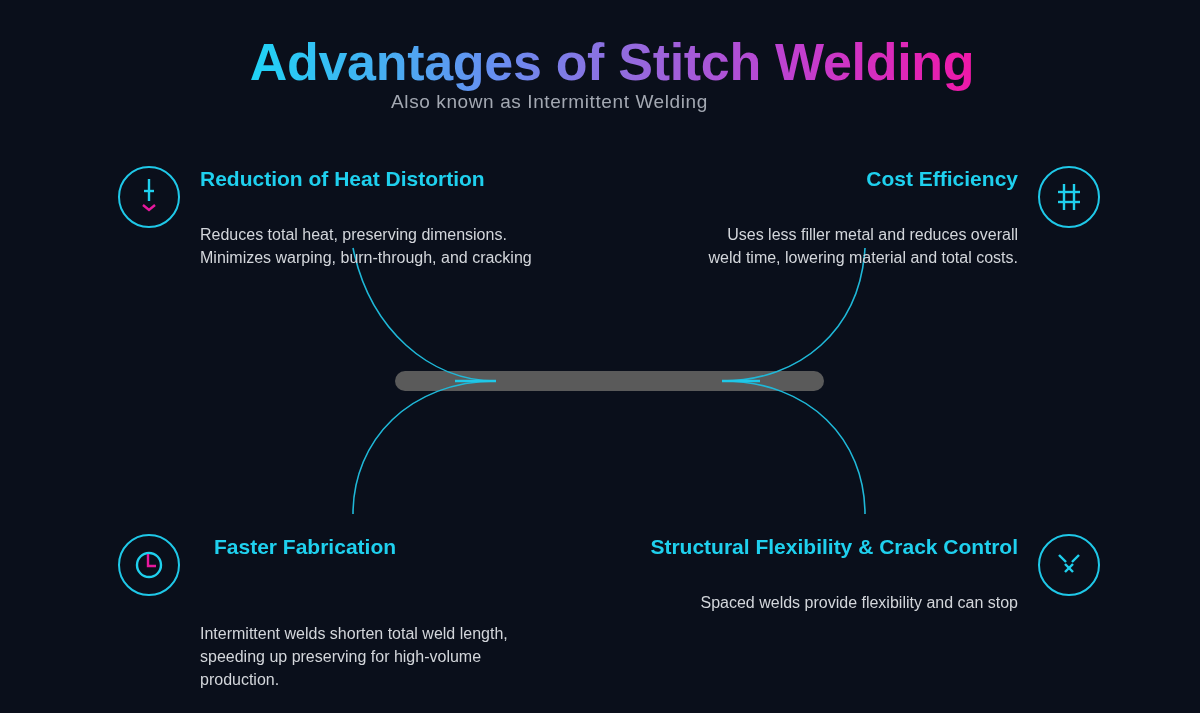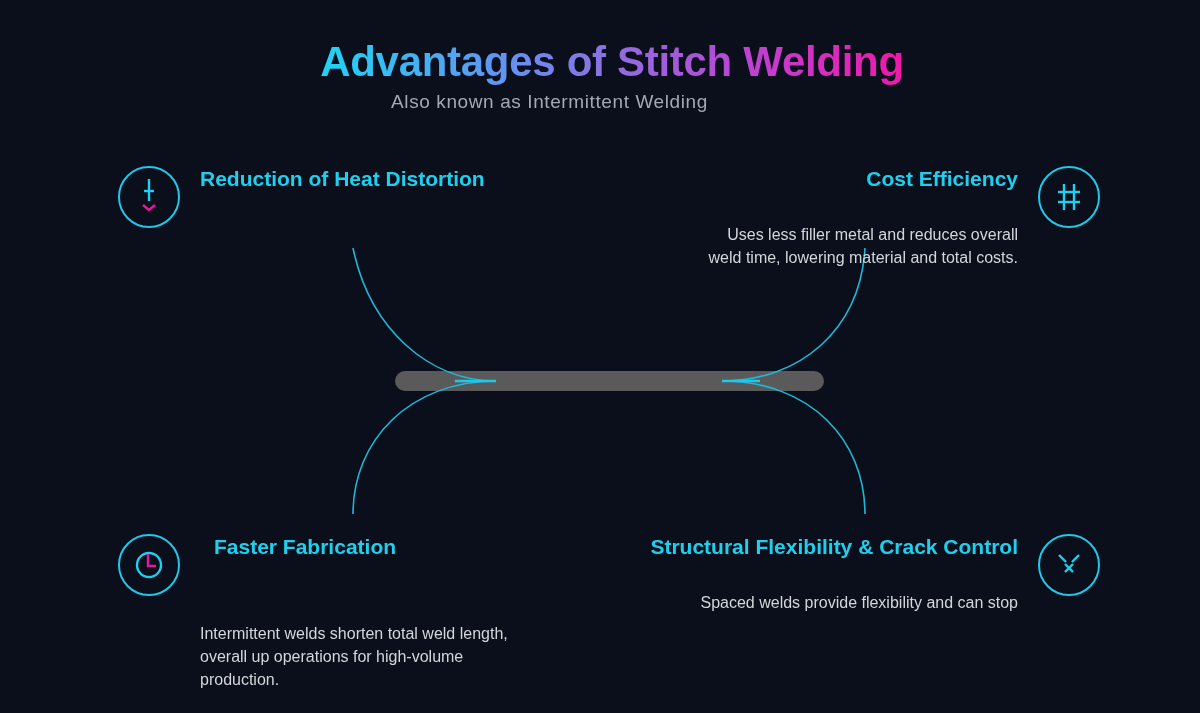--- a/index.html
+++ b/index.html
@@ -1,18 +1,18 @@
 <!DOCTYPE html>
 <html><head>
 <meta charset="utf-8">
 <style>
   * { margin:0; padding:0; box-sizing:border-box; }
   html, body { width:1200px; height:713px; background:#0a0f1b; overflow:hidden; }
   body { position:relative; font-family:"Liberation Sans", "DejaVu Sans", sans-serif; color:#d6d9de; }
-  .title { position:absolute; top:38px; left:0; width:1200px; text-align:center; font-size:42px; font-weight:700; letter-spacing:-0.3px; line-height:48px;padding-left:24px; }
+  .title { position:absolute; top:38px; left:0; width:1200px; text-align:center; font-size:52px; font-weight:700; letter-spacing:-0.3px; line-height:48px;padding-left:24px; }
   .title span { background:linear-gradient(90deg,#1fd4f5 0%,#6a8cf0 35%,#8f6fe0 50%,#c040d0 75%,#f018a8 100%); -webkit-background-clip:text; background-clip:text; color:transparent; }
   .subtitle { position:absolute; top:91px; left:0; width:1099px; text-align:center; font-size:19px; color:#a3a8b2; letter-spacing:0.6px; }
   .connectors { position:absolute; left:0; top:0; }
   .icon-circle { position:absolute; width:62px; height:62px; border:2px solid #1fc8e8; border-radius:50%; display:flex; align-items:center; justify-content:center; }
   .icon-circle svg { display:block; }
   .card-title { position:absolute; font-size:21px; font-weight:700; color:#1fd0ee; line-height:26px; white-space:nowrap; }
   .card-body { position:absolute; font-size:16px; line-height:23px; color:#d3d6db; }
   .right { text-align:right; }
 </style>
 </head>
@@ -35,20 +35,22 @@
 
 <div class="icon-circle" style="left:118px; top:166px;">
   <svg width="30" height="40" viewBox="0 0 30 40">
     <line x1="15" y1="2" x2="15" y2="24" stroke="#1fd0ee" stroke-width="2.4"></line>
     <line x1="10" y1="14" x2="20" y2="14" stroke="#1fd0ee" stroke-width="2.4"></line>
     <polyline points="9,28 15,33 21,28" fill="none" stroke="#e8189e" stroke-width="2.4"></polyline>
   </svg>
 </div>
 <div class="card-title" style="left:200px; top:166px;">Reduction of Heat Distortion</div>
 <div class="card-body" style="left:200px; top:223px; width:380px;">
+  <div>Reduces total heat, preserving dimensions.</div>
+  <div>Minimizes warping, burn-through, and cracking</div>
 </div>
 
 <div class="icon-circle" style="left:1038px; top:166px;">
   <svg width="26" height="30" viewBox="0 0 26 30">
     <line x1="8" y1="2" x2="8" y2="28" stroke="#1fd0ee" stroke-width="2.4"></line>
     <line x1="18" y1="2" x2="18" y2="28" stroke="#1fd0ee" stroke-width="2.4"></line>
     <line x1="2" y1="10" x2="24" y2="10" stroke="#1fd0ee" stroke-width="2.4"></line>
     <line x1="2" y1="20" x2="24" y2="20" stroke="#1fd0ee" stroke-width="2.4"></line>
   </svg>
 </div>
@@ -60,21 +62,21 @@
 
 <div class="icon-circle" style="left:118px; top:534px;">
   <svg width="30" height="30" viewBox="0 0 30 30">
     <circle cx="15" cy="15" r="12" fill="none" stroke="#1fd0ee" stroke-width="2.4"></circle>
     <polyline points="14,4 14,16 22,16" fill="none" stroke="#e8189e" stroke-width="2.4"></polyline>
   </svg>
 </div>
 <div class="card-title" style="left:200px; top:534px;margin-left:14px;">Faster Fabrication</div>
 <div class="card-body" style="left:200px; top:622px; width:380px;">
   <div>Intermittent welds shorten total weld length,</div>
-  <div>overall up operations for high-volume</div>
+  <div>speeding up preserving for high-volume</div>
   <div>production.</div>
 </div>
 
 <div class="icon-circle" style="left:1038px; top:534px;">
   <svg width="30" height="30" viewBox="0 0 30 30">
     <line x1="5" y1="5" x2="12" y2="12" stroke="#1fd0ee" stroke-width="2.4"></line>
     <line x1="25" y1="5" x2="18" y2="12" stroke="#1fd0ee" stroke-width="2.4"></line>
     <line x1="11" y1="22" x2="19" y2="14" stroke="#1fd0ee" stroke-width="2.4"></line>
     <line x1="11" y1="14" x2="19" y2="22" stroke="#1fd0ee" stroke-width="2.4"></line>
   </svg>

